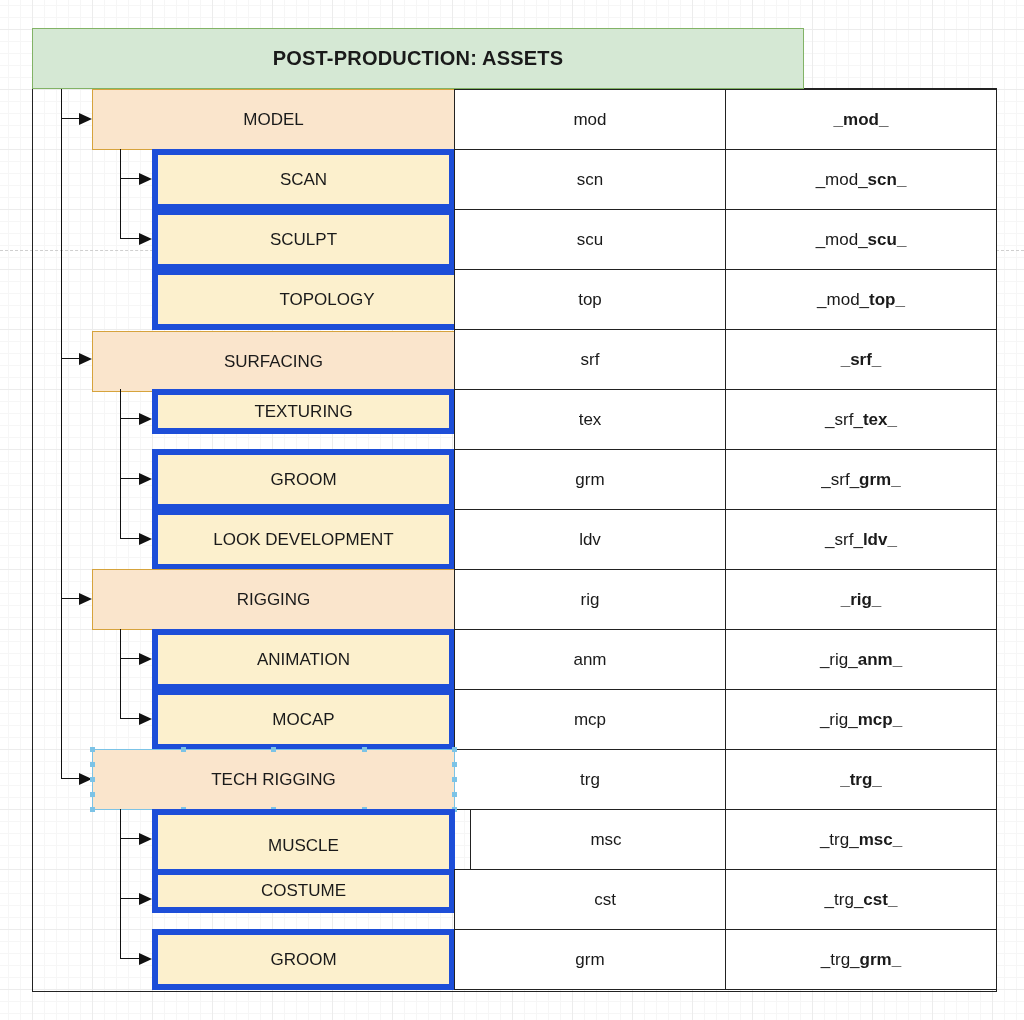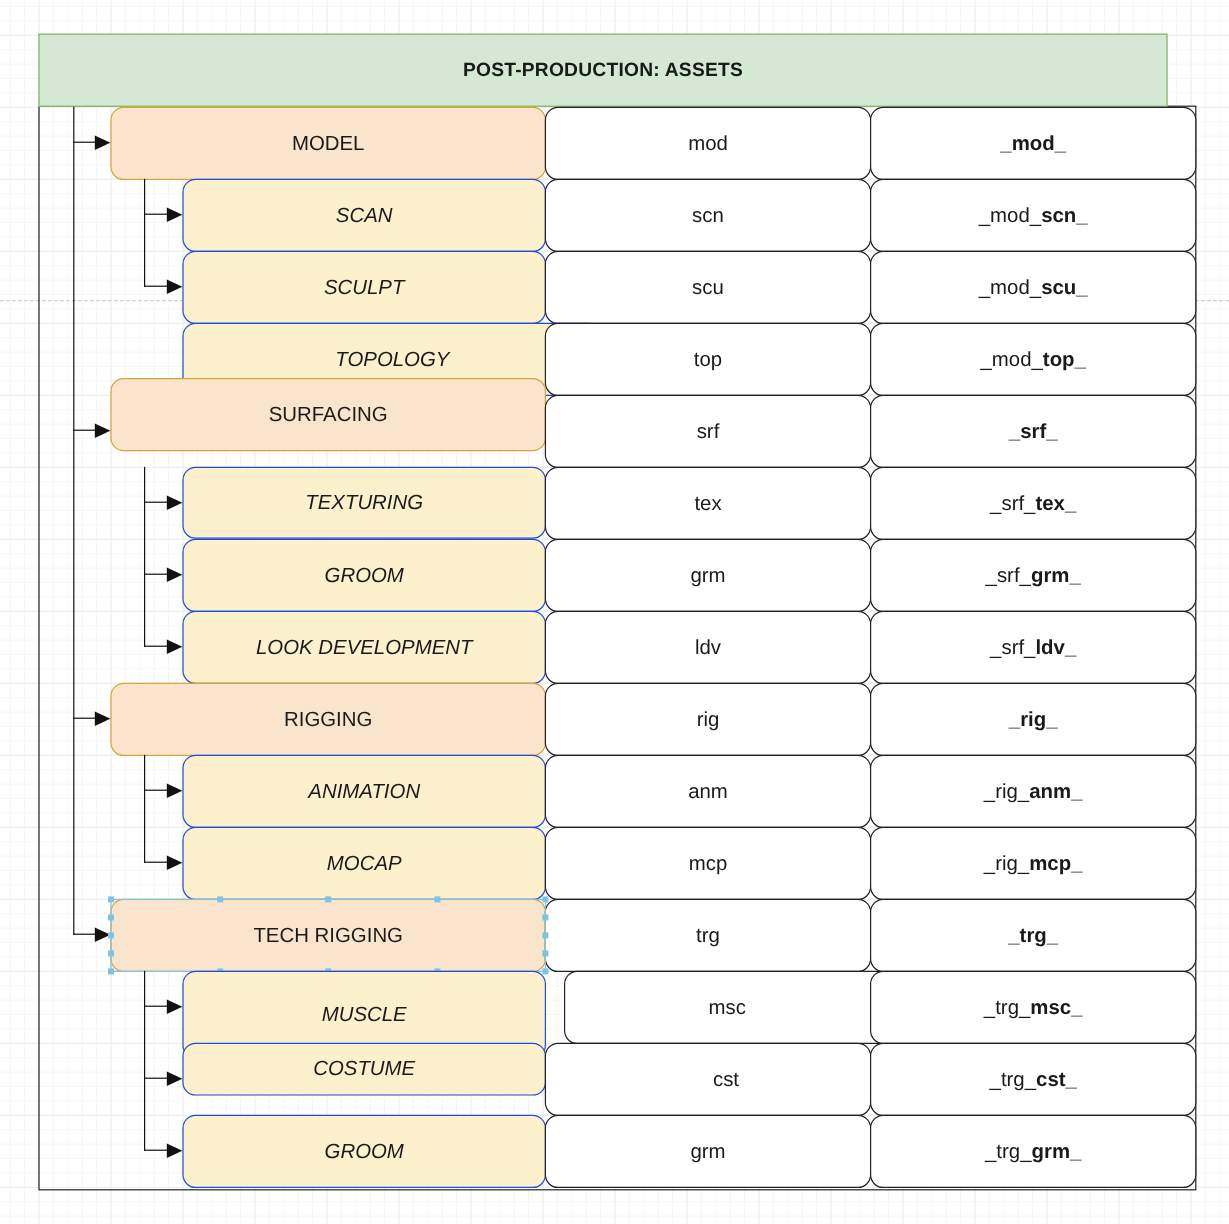--- a/index.html
+++ b/index.html
@@ -13,28 +13,28 @@
       linear-gradient(90deg, #f6f6f6 1px, transparent 1px);
     background-size: 60px 60px, 60px 60px, 12px 12px, 12px 12px;
     background-position: -1px 29px, 32px -1px, -1px 29px, 32px -1px;
     font-family: "Liberation Sans", sans-serif;
     color:#1a1a1a;
   }
   .abs { position:absolute; box-sizing:border-box; }
   .page-break { left:0; width:1024px; top:250px; height:0; border-top:1px dashed #cfcfcf; }
   .outer { left:32px; top:88px; width:965px; height:904px; border:1.5px solid #222; background:transparent; }
   .header {
-    left:32px; top:28px; width:941px; height:61px;
+    left:32px; top:28px; width:772px; height:61px;
     background:#d5e8d4; border:1.5px solid #82b366;
     display:flex; align-items:center; justify-content:center;
-    font-weight:bold; font-size:16px; letter-spacing:0.2px;
+    font-weight:bold; font-size:20px; letter-spacing:0.2px;
   }
-  .cell { display:flex; align-items:center; justify-content:center; font-size:17px;border-radius:11px; }
+  .cell { display:flex; align-items:center; justify-content:center; font-size:17px; }
   .parent { background:#fae5cc; border:1.5px solid #d6a33c; }
-  .child { background:#fcf0cd; border:1px solid #1d4ed8;font-style:italic; }
+  .child { background:#fcf0cd; border:6px solid #1d4ed8; }
   .code { background:#ffffff; border:1.5px solid #222; }
   .suffix { background:#ffffff; border:1.5px solid #222; }
   .b { font-weight:bold; }
   .vline { width:0; border-left:1.5px solid #111; }
   .hline { height:0; border-top:1.5px solid #111; }
   .arrowhead {
     width:0; height:0; border-top:6px solid transparent; border-bottom:6px solid transparent;
     border-left:13px solid #111;
   }
   .handle { width:5px; height:5px; background:#7cc3e6; }
@@ -89,33 +89,33 @@
     <div class="abs cell child" style="left: 152px; top: 269px; width: 350px; height: 61px;">
       <span>TOPOLOGY</span>
     </div>
     <div class="abs cell code" style="left: 454px; top: 269px; width: 272px; height: 61px;">
       <span>top</span>
     </div>
     <div class="abs cell suffix" style="left: 725px; top: 269px; width: 272px; height: 61px;">
       <span>_mod_</span>
       <span class="b">top_</span>
     </div>
-    <div class="abs cell parent" style="left: 92px; top: 315px; width: 363px; height: 61px;">
+    <div class="abs cell parent" style="left: 92px; top: 331px; width: 363px; height: 61px;">
       <span>SURFACING</span>
     </div>
     <div class="abs cell code" style="left: 454px; top: 329px; width: 272px; height: 61px;">
       <span>srf</span>
     </div>
     <div class="abs cell suffix" style="left: 725px; top: 329px; width: 272px; height: 61px;">
       <span></span>
       <span class="b">_srf_</span>
     </div>
     <div class="abs hline" style="left: 61px; top: 358px; width: 19px;"></div>
     <div class="abs arrowhead" style="left: 79px; top: 353px;"></div>
-    <div class="abs cell child" style="left: 152px; top: 389px; width: 303px; height: 60px;">
+    <div class="abs cell child" style="left: 152px; top: 389px; width: 303px; height: 45px;">
       <span>TEXTURING</span>
     </div>
     <div class="abs cell code" style="left: 454px; top: 389px; width: 272px; height: 61px;">
       <span>tex</span>
     </div>
     <div class="abs cell suffix" style="left: 725px; top: 389px; width: 272px; height: 61px;">
       <span>_srf_</span>
       <span class="b">tex_</span>
     </div>
     <div class="abs hline" style="left: 120px; top: 418px; width: 20px;"></div>

